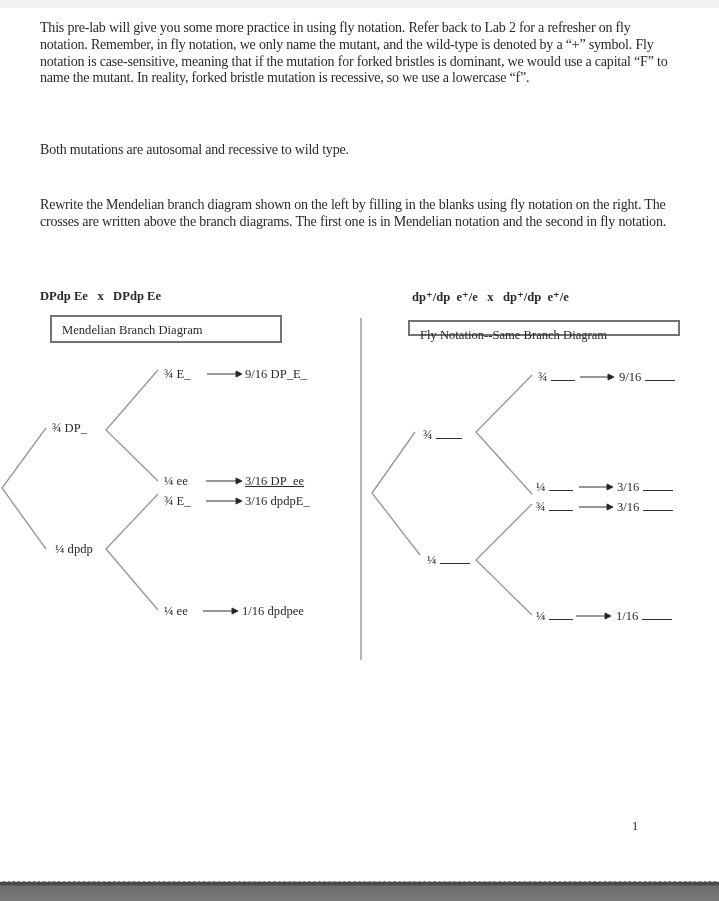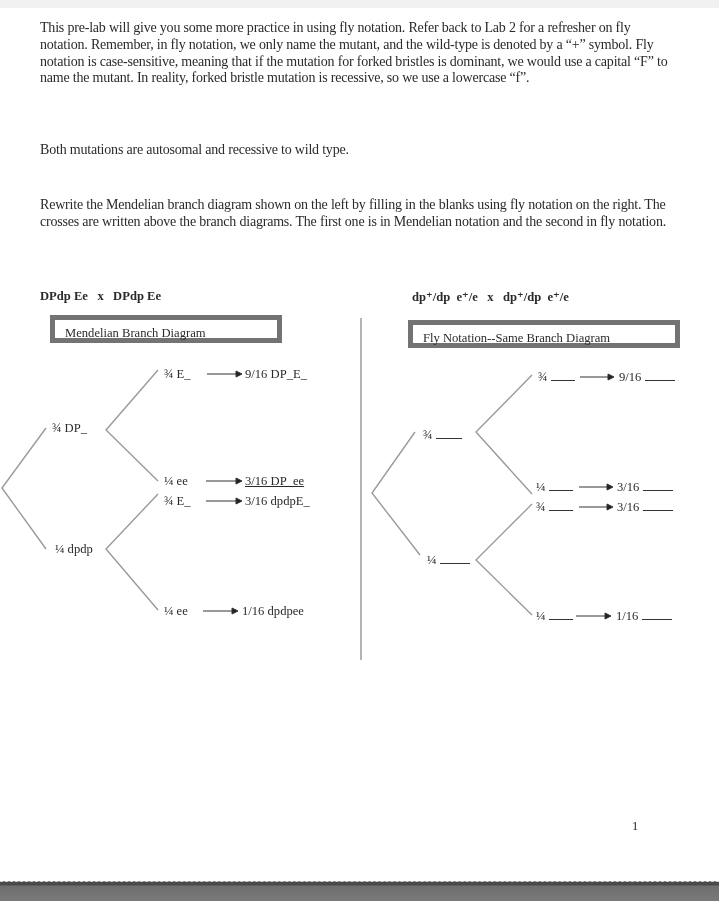--- a/index.html
+++ b/index.html
@@ -13,21 +13,21 @@
   .para {
     position: absolute; left: 40px; width: 640px;
     font-size: 14px; line-height: 16.8px; letter-spacing: -0.2px;
   }
   .para p { margin: 0; }
   .bold { font-weight: normal; }
   .cross {
     position: absolute; font-weight: bold; font-size: 12.6px; white-space: pre;
   }
   .titlebox {
-    position: absolute; border: 5px solid #737373; background: #fff;
+    position: absolute; border: 2px solid #737373; background: #fff;
     font-size: 12.6px; padding: 0 0 0 10px; box-sizing: border-box; line-height: 26px;
     white-space: nowrap;
   }
   .divider { position: absolute; left: 360px; top: 318px; width: 2px; height: 342px; background: #b4b4b4; }
   svg.tree { position: absolute; left: 0; top: 0; }
   .lbl { position: absolute; font-size: 12.6px; white-space: nowrap; line-height: 14px; }
   .blank { display: inline-block; border-bottom: 1px solid #333; vertical-align: baseline; height: 10px; }
   .pagenum { position: absolute; left: 632px; top: 819px; font-size: 12.6px; }
   .bottom-bar {
     position: absolute; left: 0; top: 881px; width: 719px; height: 20px;
@@ -50,21 +50,21 @@
 </div>
 
 <div class="para" style="top:197px;">
   <p>Rewrite the Mendelian branch diagram shown on the left by filling in the blanks using fly notation on the right. The crosses are written above the branch diagrams. The first one is in Mendelian notation and the second in fly notation.</p>
 </div>
 
 <div class="cross" style="left:40px; top:289px;">DPdp Ee   x   DPdp Ee</div>
 <div class="cross" style="left:412px; top:289px;">dp⁺/dp  e⁺/e   x   dp⁺/dp  e⁺/e</div>
 
 <div class="titlebox" style="left:50px; top:315px; width:232px; height:28px;">Mendelian Branch Diagram</div>
-<div class="titlebox" style="left:408px; top:320px; width:272px; height:28px;">Fly Notation--Same Branch Diagram</div>
+<div class="titlebox" style="left:408px; top:320px; width:272px; height:16px;">Fly Notation--Same Branch Diagram</div>
 
 <div class="divider"></div>
 
 <svg class="tree" width="719" height="901">
   <g stroke="#9a9a9a" stroke-width="1.4" fill="none">
 
     <polyline points="46,428 2,488 46,549"></polyline>
     <polyline points="158,370 106,430 158,481"></polyline>
     <polyline points="158,494 106,549 158,610"></polyline>
 

